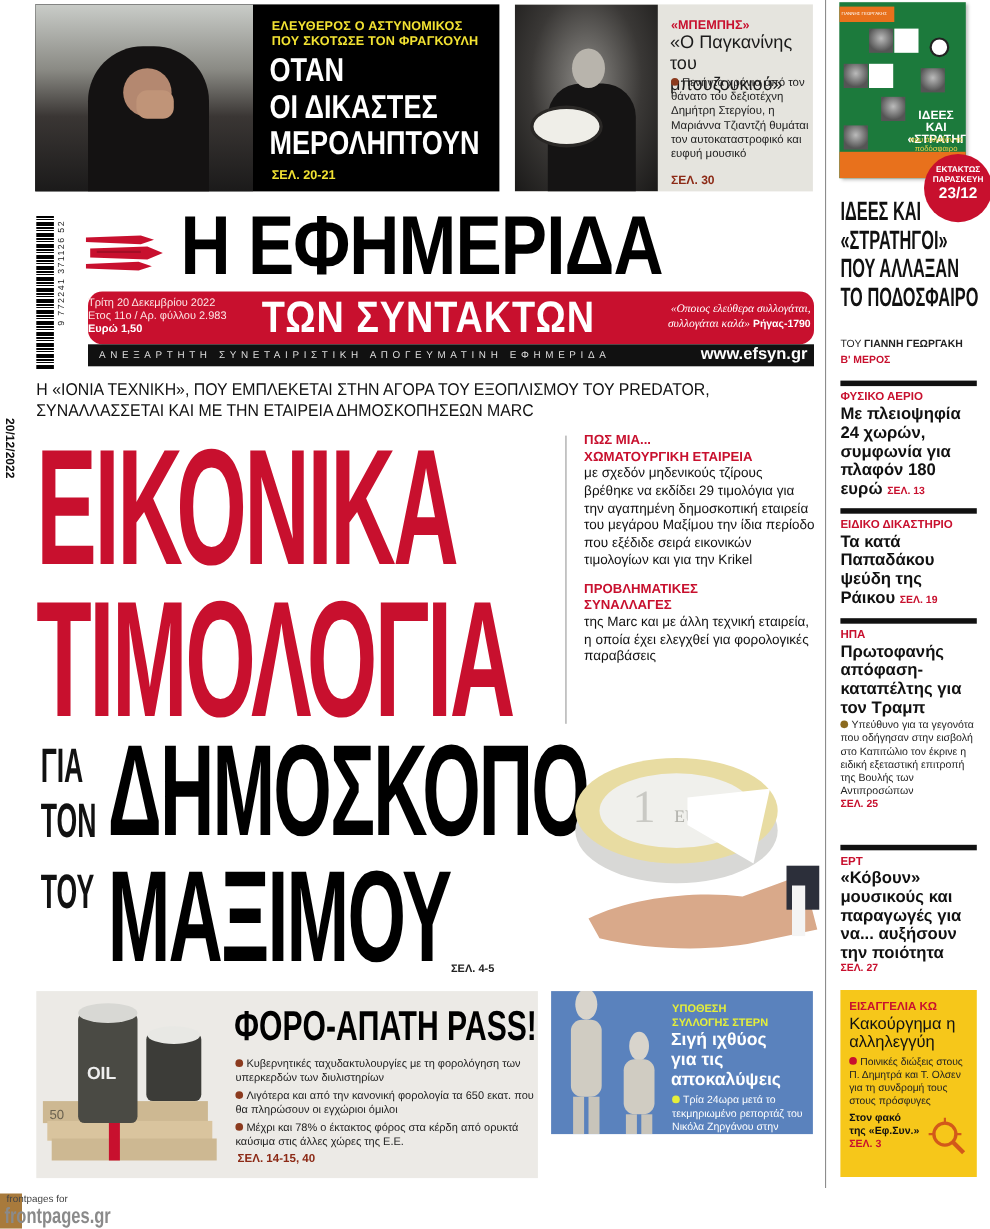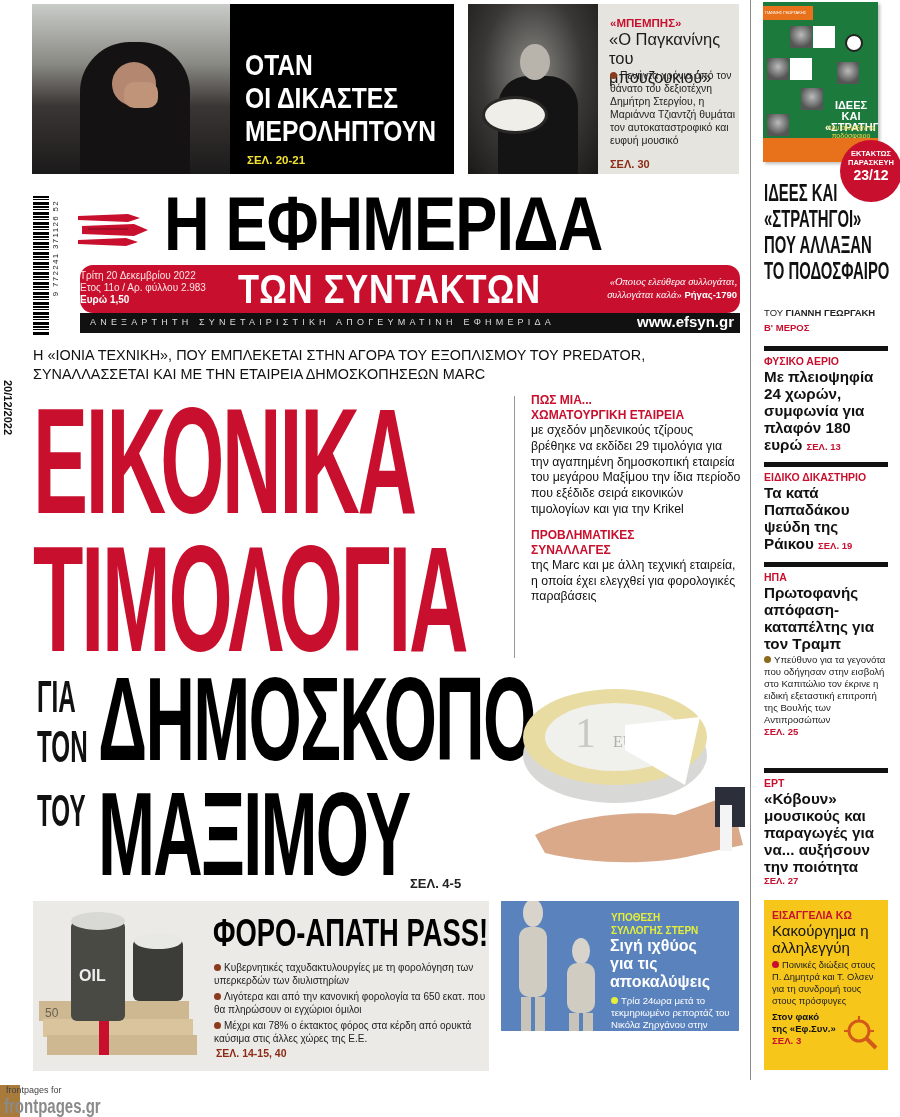--- a/index.html
+++ b/index.html
@@ -66,21 +66,21 @@
 
   
   #date-vertical { left: 2px; top: 380px; width: 18px; height: 50px; }
   #date-vertical span { display: block; writing-mode: vertical-rl; font-size: 11px; font-weight: 700; color: #111; }
   #overline { left: 33px; top: 345px; width: 700px; font-size: 15.5px; line-height: 19px; color: #111; transform: scaleX(0.93); transform-origin: left top; }
   #head-red { left: 33px; top: 391px; color: #c8102e; font-size: 150px; line-height: 140px; font-weight: 700; transform: scaleX(0.55); transform-origin: left top; white-space: nowrap; letter-spacing: -4px; }
   #head-red div { height: 138px; }
   #head-small { left: 37px; top: 672px; color: #111; font-size: 44px; line-height: 50px; font-weight: 700; transform: scaleX(0.55); transform-origin: left top; white-space: nowrap; }
   #head-black1 { left: 98px; top: 663px; color: #000; font-size: 118px; line-height: 112px; font-weight: 700; transform: scaleX(0.58); transform-origin: left top; white-space: nowrap; letter-spacing: -3px; }
   #head-black2 { left: 98px; top: 778px; color: #000; font-size: 118px; line-height: 112px; font-weight: 700; transform: scaleX(0.58); transform-origin: left top; white-space: nowrap; letter-spacing: -3px; }
-  #main-page { left: 410px; top: 876px; font-size: 13px; font-weight: 700; color: #222; }
+  #main-page { left: 410px; top: 876px; font-size: 10px; font-weight: 700; color: #222; }
 
   #side-rule { left: 514px; top: 396px; width: 1px; height: 262px; background: #999; }
   #sidebar-col { left: 531px; top: 393px; width: 210px; }
   #sidebar-col .kick { color: #c8102e; font-size: 12px; font-weight: 700; line-height: 15px; }
   #sidebar-col .txt { color: #111; font-size: 12.3px; line-height: 15.8px; margin-bottom: 10px; }
 
   #euro-art { left: 515px; top: 675px; width: 230px; height: 210px; }
 
   
   .rbox { position: absolute; left: 764px; width: 124px; }
@@ -122,20 +122,24 @@
   #footer-credit .l2 { position: absolute; left: 4px; top: 14px; font-size: 20px; font-weight: 700; color: #8a8a8a; transform: scaleX(0.75); transform-origin: left top; white-space: nowrap; }
 </style>
 </head>
 <body>
 
 <div id="promo-police" class="abs">
   <div class="photo">
     <div class="figure"></div>
       <div class="face"></div>
       <div class="hand"></div>
+  </div>
+  <div class="kicker">
+    <div>ΕΛΕΥΘΕΡΟΣ Ο ΑΣΤΥΝΟΜΙΚΟΣ</div>
+    <div>ΠΟΥ ΣΚΟΤΩΣΕ ΤΟΝ ΦΡΑΓΚΟΥΛΗ</div>
   </div>
   <div class="title">
     <div>ΟΤΑΝ</div>
     <div>ΟΙ ΔΙΚΑΣΤΕΣ</div>
     <div>ΜΕΡΟΛΗΠΤΟΥΝ</div>
   </div>
   <div class="page">ΣΕΛ. 20-21</div>
 </div>
 
 <div id="promo-bembis" class="abs">

